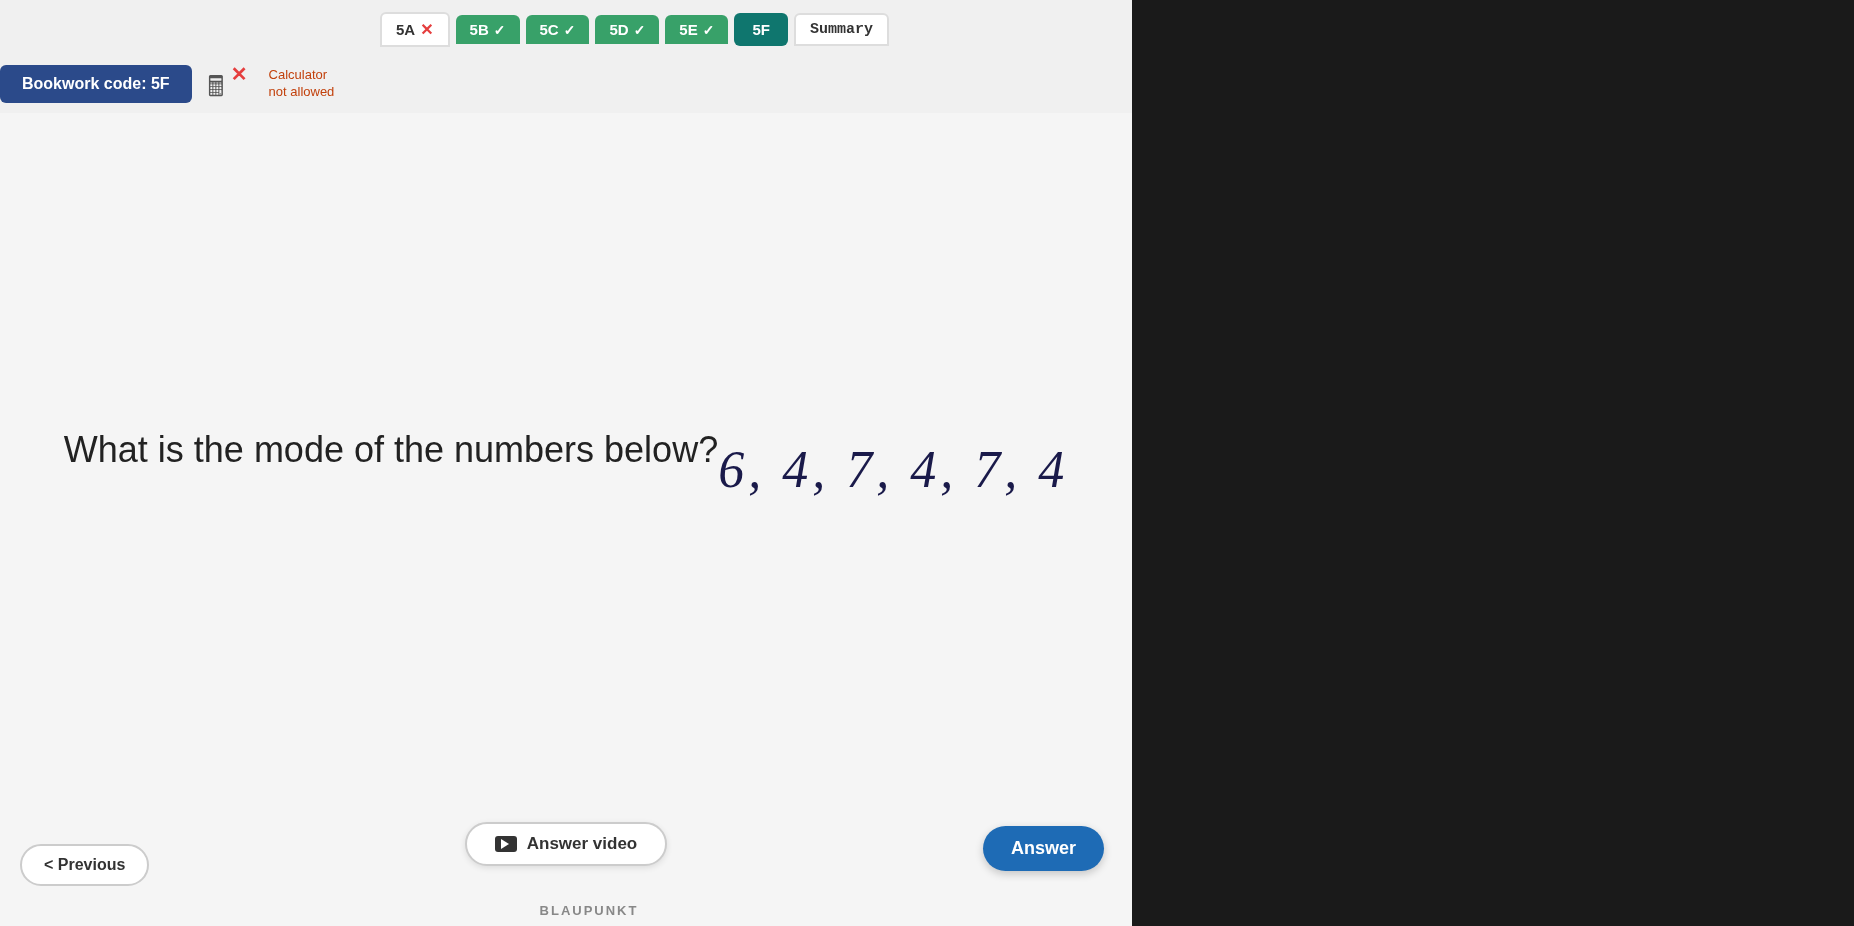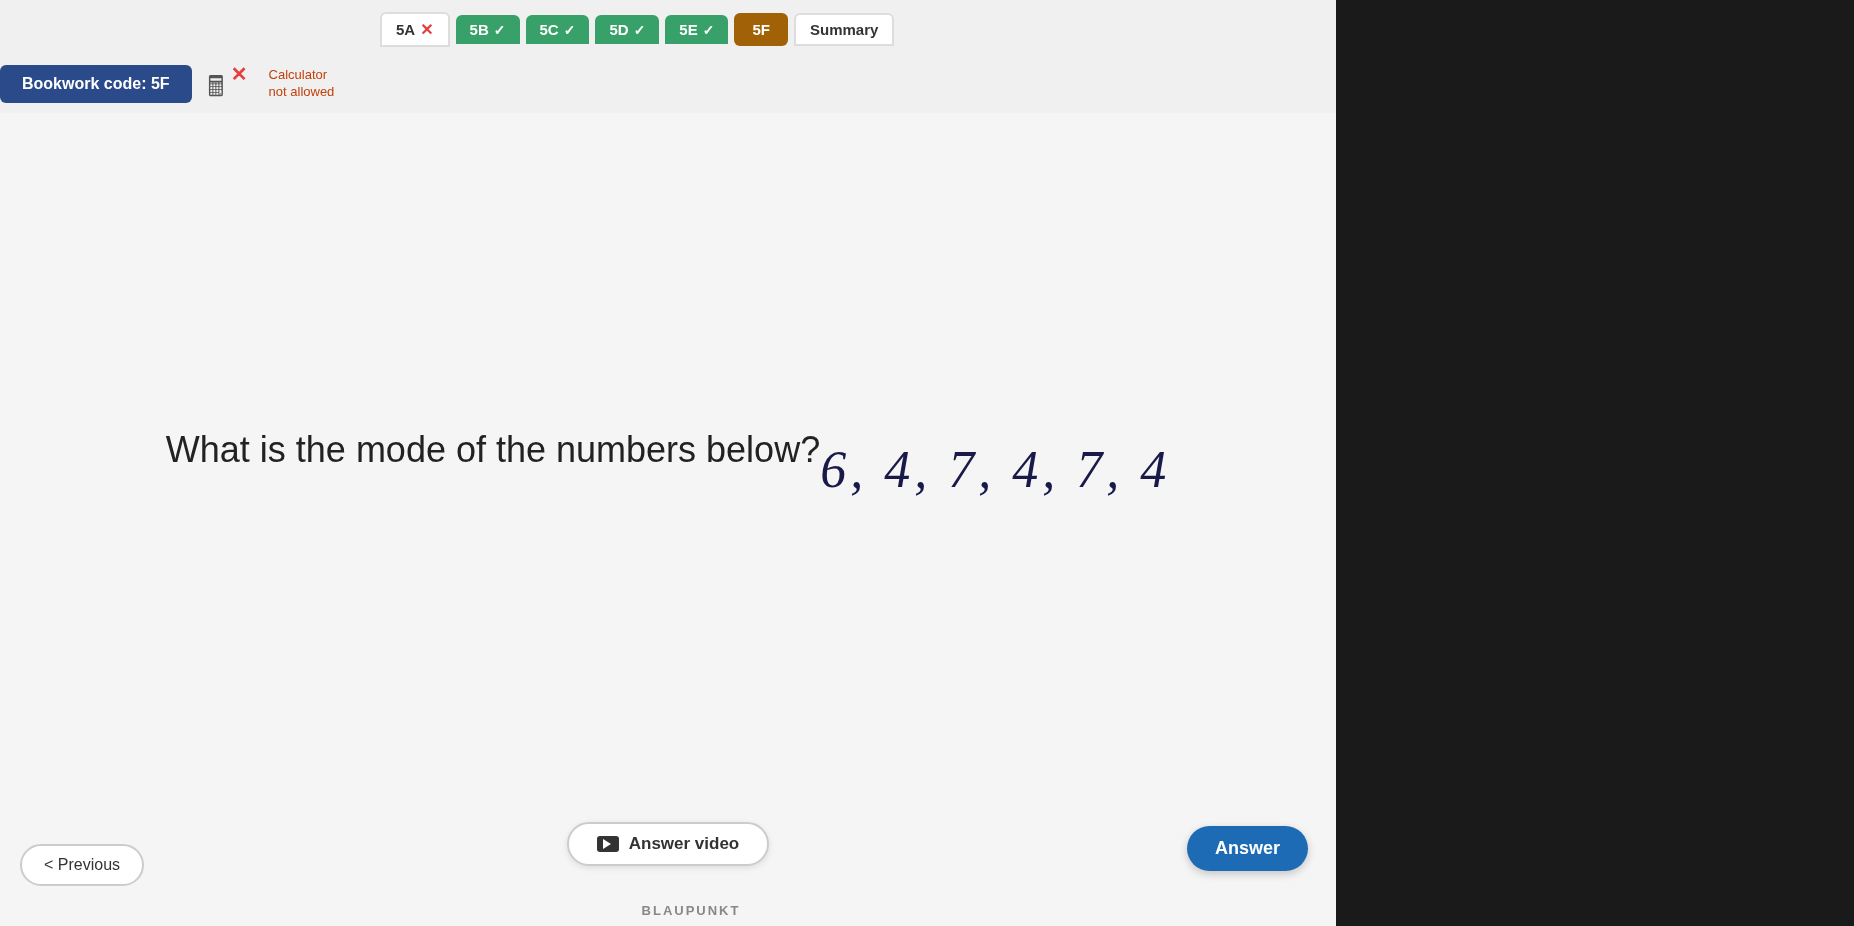--- a/index.html
+++ b/index.html
@@ -8,21 +8,21 @@
       width: 1854px;
       height: 926px;
       background: #1a1a2e;
       display: flex;
       align-items: stretch;
       font-family: Arial, sans-serif;
       overflow: hidden;
     }
 
     #main-content {
-      width: 1336px;
+      width: 1132px;
       background: #f0f0f0;
       display: flex;
       flex-direction: column;
       position: relative;
     }
 
     #dark-right {
       flex: 1;
       background: #1a1a1a;
     }
@@ -64,31 +64,32 @@
       color: white;
       align-items: center;
     }
 
     .tab-check {
       color: white;
       font-size: 14px;
     }
 
     .tab-active {
-      background: #a16207;
+      background: #0f766e;
       color: white;
       padding: 8px 18px;
       border-radius: 6px;
     }
 
     .tab-summary {
       background: white;
       color: #333;
       border: 2px solid #ddd;
       font-weight: 600;
+      font-family: Liberation Mono, monospace;
     }
 
     
     #bookwork-bar {
       display: flex;
       align-items: center;
       gap: 16px;
       padding: 18px 0 10px 0;
       background: #f0f0f0;
     }
@@ -232,21 +233,21 @@
 
     #previous-btn {
       position: absolute;
       left: 20px;
       bottom: 40px;
       background: white;
       border: 2px solid #ccc;
       border-radius: 30px;
       padding: 10px 22px;
       font-size: 16px;
-      font-weight: 400;
+      font-weight: 700;
       color: #333;
       cursor: pointer;
     }
 
     #blaupunkt-label {
       position: absolute;
       bottom: 8px;
       left: 50%;
       transform: translateX(-50%);
       color: #888;

